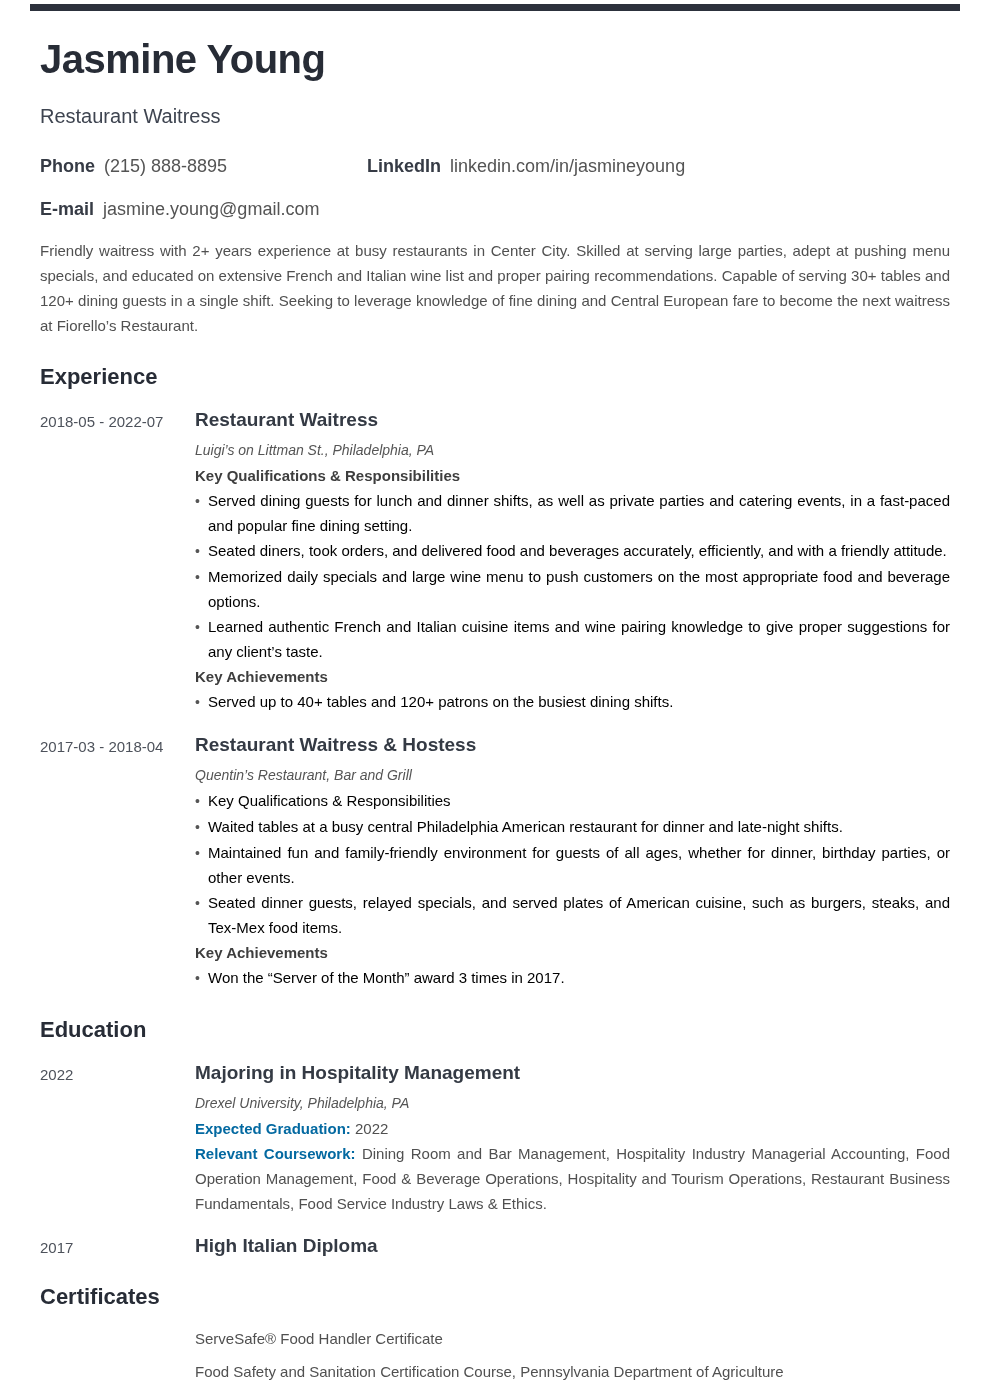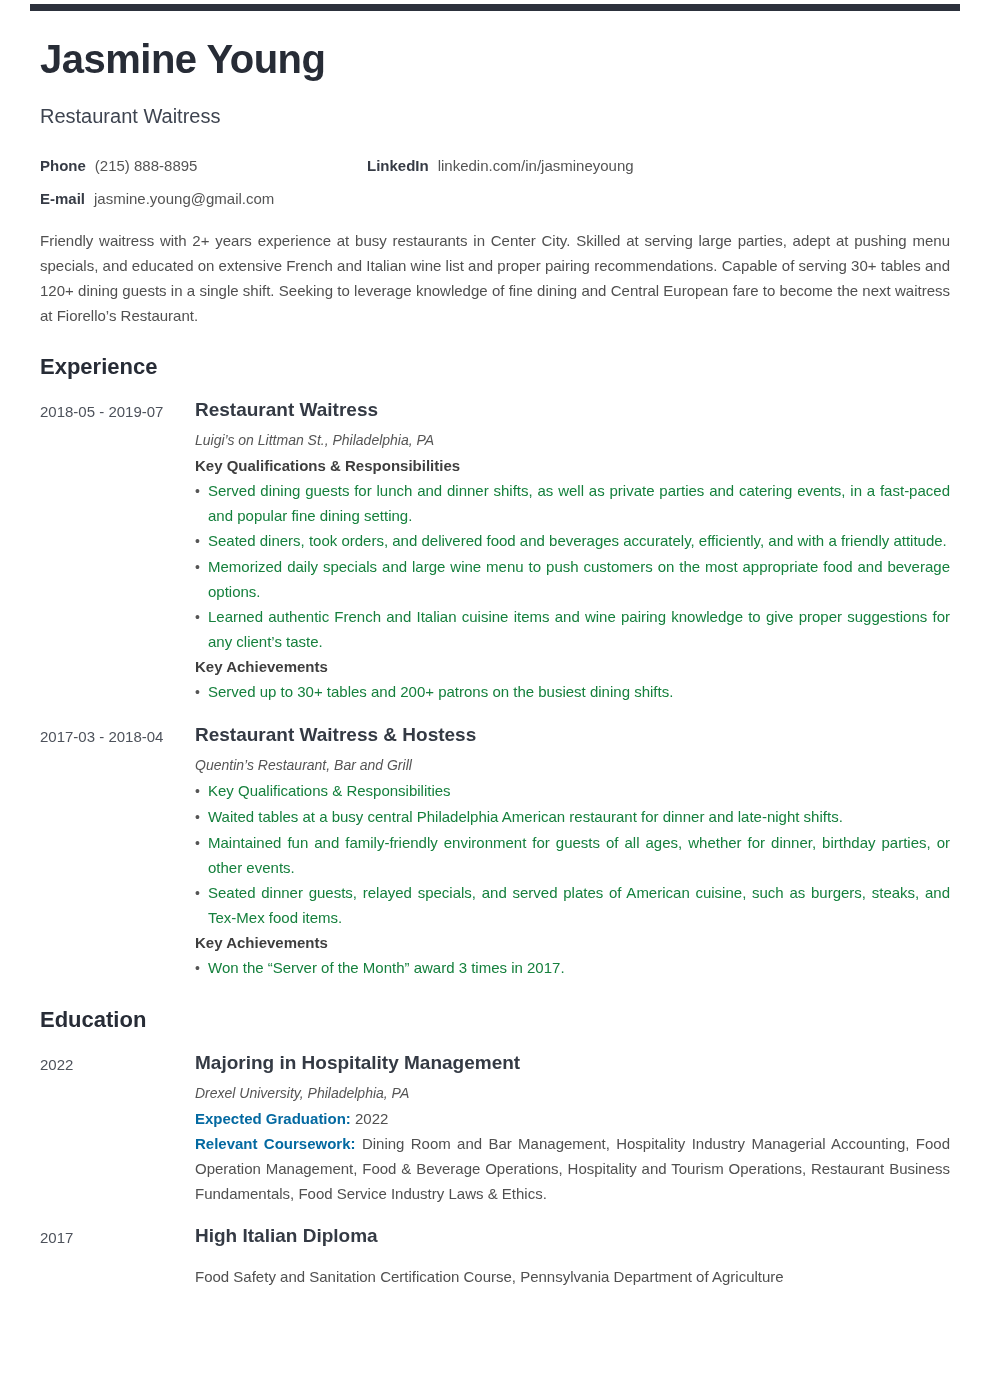--- a/index.html
+++ b/index.html
@@ -16,21 +16,21 @@
   .content { padding: 36px 40px 0 40px; }
 
   .name {
     font-size: 40px; font-weight: bold; color: #272c36;
     line-height: 46px; letter-spacing: -0.5px;
   }
   .subtitle { font-size: 20px; color: #3e4450; margin-top: 22px; line-height: 24px; }
 
   .contact {
     margin-top: 28px; display: grid; grid-template-columns: 327px 1fr;
-    row-gap: 13px; font-size: 15px; line-height: 20px;
+    row-gap: 23px; font-size: 18px; line-height: 20px;
   }
   .contact .lbl { font-weight: bold; color: #363b45; margin-right: 9px; }
   .contact .val { color: #545454; }
 
   .summary {
     margin-top: 19px; font-size: 15px; line-height: 25px;
     color: #505050; text-align: justify;
   }
 
   .section-heading {
@@ -43,21 +43,21 @@
   .etitle { font-size: 19px; font-weight: bold; color: #343a44; line-height: 22px; }
   .company {
     font-style: italic; color: #555555; font-size: 14px;
     line-height: 25px; margin-top: 7px;
   }
   .subhead { font-weight: bold; color: #3e3e3e; font-size: 15px; line-height: 25px; }
   .bodyline { font-size: 15px; line-height: 25px; color: #505050; }
   .bodyline .lbl2 { font-weight: bold; color: #0369a1; }
   .just { text-align: justify; }
 
-  .bullet { display: flex; font-size: 15px; line-height: 25px; color: #15803d; }
+  .bullet { display: flex; font-size: 15px; line-height: 25px; color: #000000; }
   .dot { flex: none; width: 13px; color: #555555; }
   .dot::before { content: "\2022"; font-size: 14px; }
   .bt { flex: 1; }
   .bt.just { text-align: justify; }
   .bt.wrap-tight { max-width: 858px; }
 
   .cert-list { margin-left: 155px; }
   .cert-item { font-size: 15px; line-height: 25px; color: #505050; margin-top: 8px; }
   .cert-item:first-child { margin-top: 16px; }
 </style>
@@ -82,21 +82,21 @@
         <span class="lbl">E-mail</span><span class="val">jasmine.young@gmail.com</span>
       </div>
       <div></div>
     </div>
 
     <div class="summary">Friendly waitress with 2+ years experience at busy restaurants in Center City. Skilled at serving large parties, adept at pushing menu specials, and educated on extensive French and Italian wine list and proper pairing recommendations. Capable of serving 30+ tables and 120+ dining guests in a single shift. Seeking to leverage knowledge of fine dining and Central European fare to become the next waitress at Fiorello’s Restaurant.</div>
 
     <div class="section-heading">Experience</div>
 
     <div class="entry">
-      <div class="dates">2018-05 - 2019-07</div>
+      <div class="dates">2018-05 - 2022-07</div>
       <div>
         <div class="etitle">Restaurant Waitress</div>
         <div class="company">Luigi’s on Littman St., Philadelphia, PA</div>
         <div class="subhead">Key Qualifications &amp; Responsibilities</div>
         <div class="bullet">
           <span class="dot"></span>
           <span class="bt just">Served dining guests for lunch and dinner shifts, as well as private parties and catering events, in a fast-paced and popular fine dining setting.</span>
         </div>
         <div class="bullet">
           <span class="dot"></span>
@@ -106,21 +106,21 @@
           <span class="dot"></span>
           <span class="bt just wrap-tight">Memorized daily specials and large wine menu to push customers on the most appropriate food and beverage options.</span>
         </div>
         <div class="bullet">
           <span class="dot"></span>
           <span class="bt just">Learned authentic French and Italian cuisine items and wine pairing knowledge to give proper suggestions for any client’s taste.</span>
         </div>
         <div class="subhead">Key Achievements</div>
         <div class="bullet">
           <span class="dot"></span>
-          <span class="bt">Served up to 30+ tables and 200+ patrons on the busiest dining shifts.</span>
+          <span class="bt">Served up to 40+ tables and 120+ patrons on the busiest dining shifts.</span>
         </div>
       </div>
     </div>
 
     <div class="entry">
       <div class="dates">2017-03 - 2018-04</div>
       <div>
         <div class="etitle">Restaurant Waitress &amp; Hostess</div>
         <div class="company">Quentin’s Restaurant, Bar and Grill</div>
         <div class="bullet">
@@ -163,19 +163,21 @@
       </div>
     </div>
 
     <div class="entry">
       <div class="dates">2017</div>
       <div>
         <div class="etitle">High Italian Diploma</div>
       </div>
     </div>
 
+    <div class="section-heading">Certificates</div>
 
     <div class="cert-list">
+      <div class="cert-item">ServeSafe® Food Handler Certificate</div>
       <div class="cert-item">Food Safety and Sanitation Certification Course, Pennsylvania Department of Agriculture</div>
     </div>
 
   </div>
 </div>
 
 </body></html>

